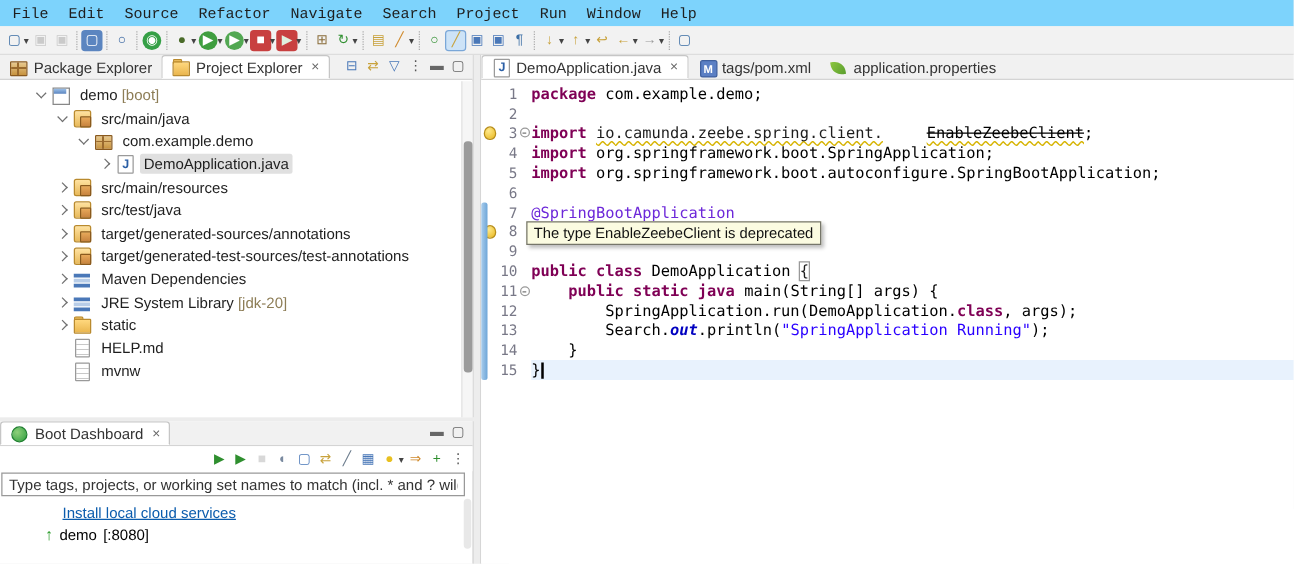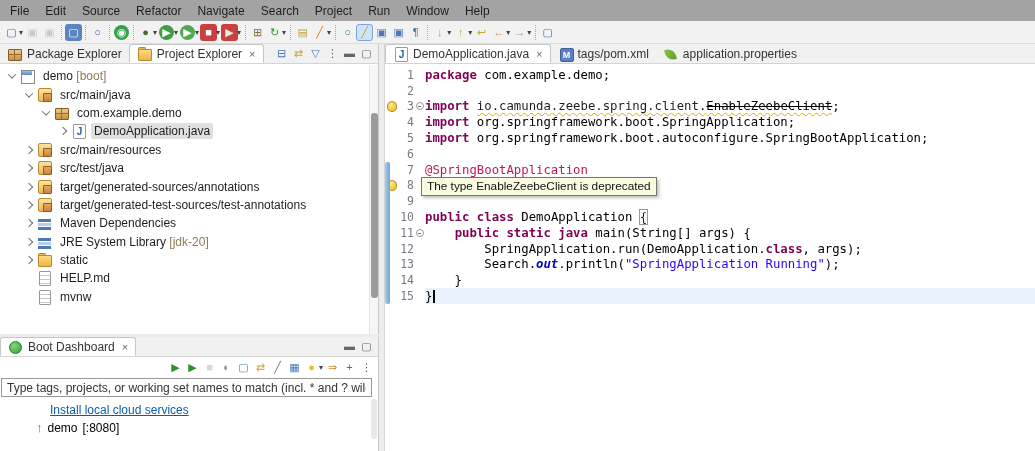--- a/index.html
+++ b/index.html
@@ -3,21 +3,21 @@
 <meta charset="utf-8">
 <style>
   * { box-sizing: border-box; }
   html,body { margin:0; padding:0; }
   body {
     width:1035px; height:451px; position:relative; overflow:hidden;
     font-family:"Liberation Sans", sans-serif; font-size:12px; color:#1e1e1e;
     background:#f0f0f0;
   }
   
-  .menubar { height:21px; background:#a3a3a3; display:flex; align-items:flex-start; padding-left:2px; }
+  .menubar { height:21px; background:#7dd3fc; display:flex; align-items:flex-start; padding-left:2px;font-family:Liberation Mono, monospace; }
   .menu-item { padding:0 8px; height:100%; display:flex; align-items:center; cursor:default; }
   .toolbar { height:23px; background:#f2f2f2; border-bottom:1px solid #dddddd;
              display:flex; align-items:center; padding-left:3px; }
   .tbw { display:flex; align-items:center; }
   .tbi { width:17px; height:17px; display:flex; align-items:center; justify-content:center;
          font-size:11px; border-radius:3px; line-height:1; }
   .tbi.rnd { border-radius:50%; width:15px; height:15px; margin:0 1px; }
   .tbi.dis { opacity:.45; }
   .tbi.act { background:#cde3f7; border:1px solid #7aa7d8; }
   .dd { font-size:8px; color:#444; margin:0 1px 0 -1px; }
@@ -35,21 +35,21 @@
   .left-panel { position:absolute; left:0; top:44px; width:379px; height:407px; }
   .explorer { position:absolute; left:0; top:0; width:379px; height:290px; background:#fff;
               border-right:1px solid #c9c9c9; }
   .hsplit { position:absolute; left:0; top:290px; width:379px; height:3px; background:#ececec; }
   .boot { position:absolute; left:0; top:293px; width:379px; height:114px; background:#fff;
           border-right:1px solid #c9c9c9; }
   .vsplit { position:absolute; left:379px; top:44px; width:6px; height:407px;
             background:#ededed; border-right:1px solid #d6d6d6; }
   .editor { position:absolute; left:385px; top:44px; width:650px; height:407px; background:#fff; }
   
-  .tree { position:absolute; top:21px; left:0; right:9px; bottom:0; overflow:hidden; padding-top:2px; }
+  .tree { position:absolute; top:21px; left:0; right:9px; bottom:0; overflow:hidden; padding-top:2px;padding-left:21px; }
   .trow { display:flex; align-items:center; height:18.4px; gap:5px; white-space:nowrap; }
   .chev { width:6px; height:6px; border-right:1.4px solid #707070; border-bottom:1.4px solid #707070;
           flex:none; }
   .chev.open { transform:rotate(45deg) translate(-1px,-1px); }
   .chev.closed { transform:rotate(-45deg); }
   .chev.none { visibility:hidden; }
   .tlabel { padding:1px 3px; border-radius:2px; }
   .tlabel.sel { background:#e0e0e0; }
   .dec { color:#8d7d56; }
   .scrolltrack { position:absolute; right:0; top:21px; width:9px; bottom:0; background:#f6f6f6;
@@ -102,25 +102,25 @@
   .cline { display:flex; align-items:center; height:15.8px; }
   .gic { width:14px; flex:none; display:flex; align-items:center; justify-content:center; }
   .gnum { width:15px; flex:none; text-align:right; color:#787887; font-size:11.5px; }
   .gfold { width:11px; flex:none; display:flex; align-items:center; justify-content:center; }
   .foldc { width:8px; height:8px; border:1px solid #999; border-radius:50%; position:relative; background:#fff; }
   .foldc::after { content:""; position:absolute; left:1.5px; right:1.5px; top:50%; border-top:1px solid #777; }
   .ct { flex:1; white-space:pre; align-self:stretch; display:flex; align-items:center; }
   .cline.cur .ct { background:#e8f2fd; }
   .tk-k { color:#7f0055; font-weight:bold; }
   .tk-d { color:#000; }
-  .tk-a { color:#be185d; }
+  .tk-a { color:#6d28d9; }
   .tk-s { color:#2a00ff; }
   .tk-f { color:#0000c0; font-style:italic; font-weight:bold; }
   .tk-w { text-decoration:underline wavy #d6b300 1px; text-underline-offset:2px; }
-  .tk-x { text-decoration:line-through; }
+  .tk-x { text-decoration:line-through;margin-left:35px; }
   .tk-b { outline:1px solid #999; }
   .caret { display:inline-block; width:1.5px; height:13px; background:#000; margin-left:1px; vertical-align:middle; }
   .rangebar { position:absolute; left:0; top:117.8px; width:5px; height:142.2px;
         background:linear-gradient(90deg,#a9cdec,#6ea6d8); border-radius:2px; z-index:2; }
   .tooltip { position:absolute; left:36px; top:132.6px; z-index:5; background:#fbfbe1;
         border:1px solid #76766a; padding:1px 5px 2px 5px; font-size:11.8px; color:#111;
         box-shadow:2px 2px 3px rgba(0,0,0,.25); white-space:nowrap; }
   
   .btoolbar { height:20px; display:flex; align-items:center; justify-content:flex-end;
         padding-right:3px; background:#fff; }

